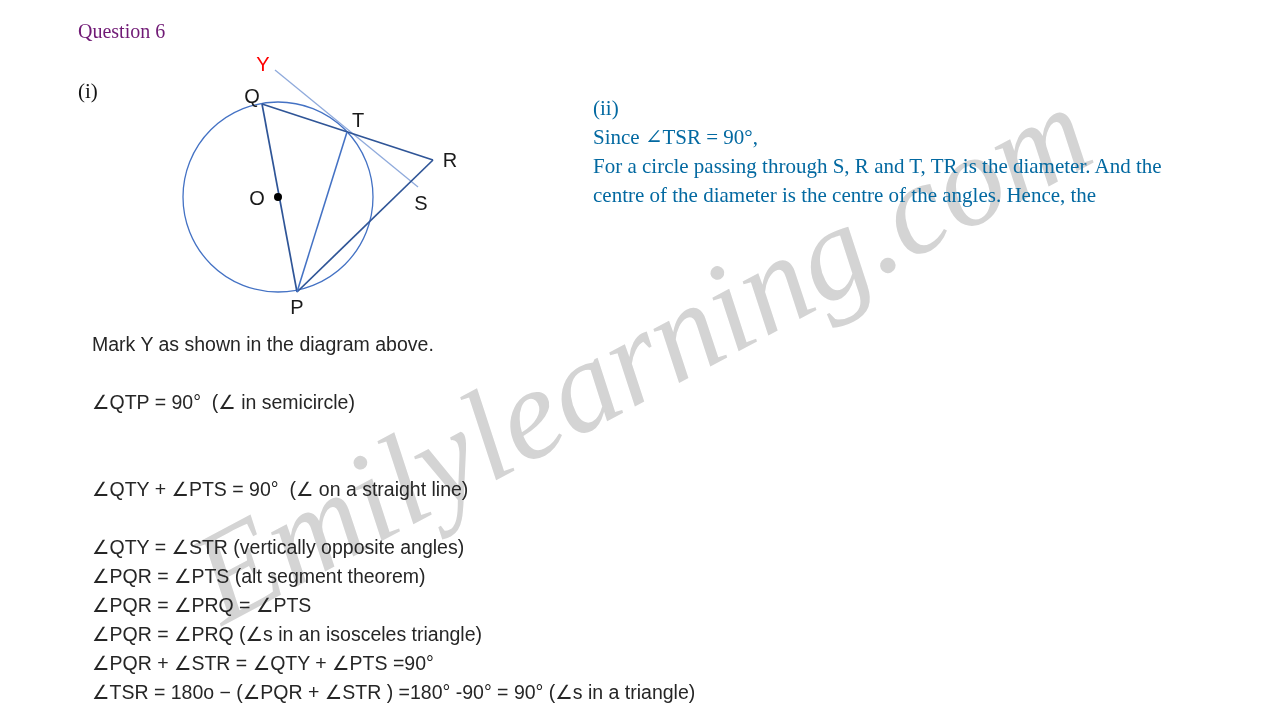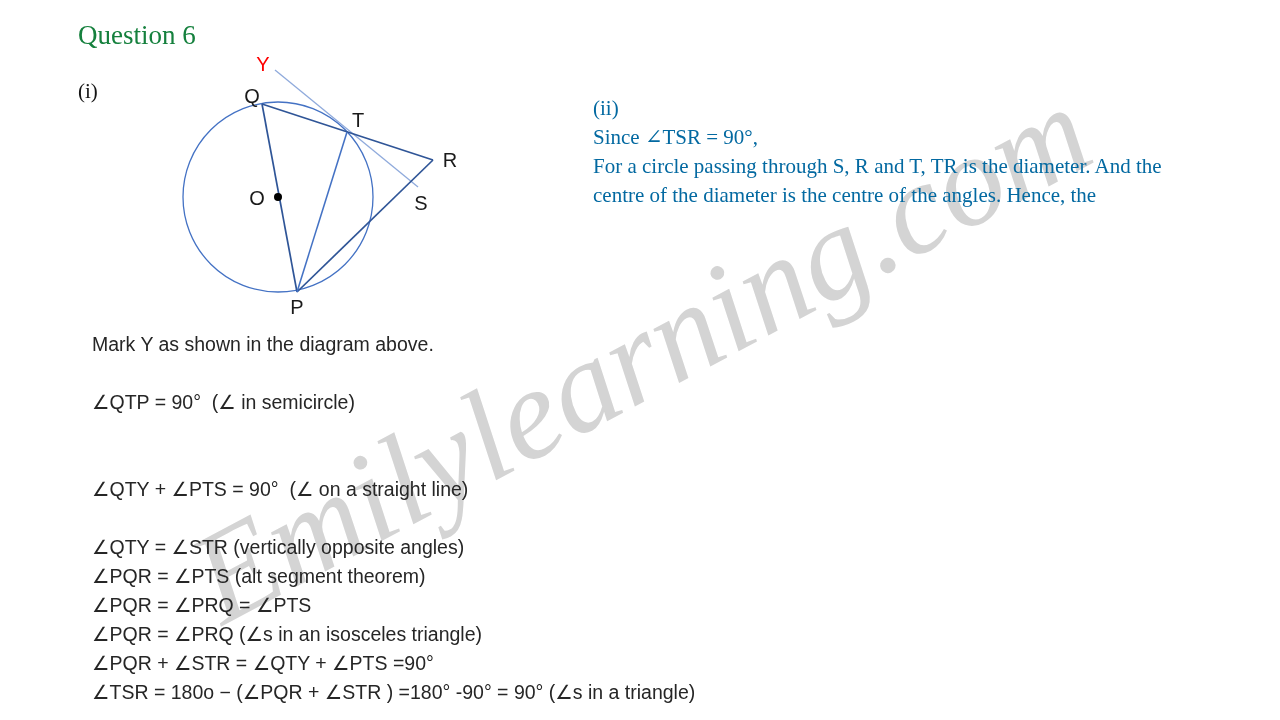--- a/index.html
+++ b/index.html
@@ -10,21 +10,21 @@
   .watermark{
     position:absolute;left:640px;top:354px;
     transform:translate(-50%,-50%) rotate(-28deg);
     font-family:"Liberation Serif","DejaVu Serif",serif;
     font-style:italic;font-size:130px;color:#d4d4d4;
     white-space:nowrap;z-index:0;pointer-events:none;
   }
   .q-title{
     position:absolute;left:78px;top:20px;margin:0;
     font-family:"Liberation Serif","DejaVu Serif","DejaVu Sans",serif;
-    font-size:27px;font-weight:normal;color:#15803d;z-index:1;
+    font-size:20px;font-weight:normal;color:#701a75;z-index:1;
   }
   .part-i-label{
     position:absolute;left:78px;top:79px;
     font-family:"Liberation Serif","DejaVu Serif","DejaVu Sans",serif;
     font-size:21px;color:#141414;z-index:1;
   }
   .diagram{position:absolute;left:160px;top:45px;width:330px;height:285px;z-index:1;}
   .circ{fill:none;stroke:#4472c4;stroke-width:1.3;}
   .ln-dark{stroke:#2f5597;stroke-width:1.7;}
   .ln-mid{stroke:#4472c4;stroke-width:1.5;}

